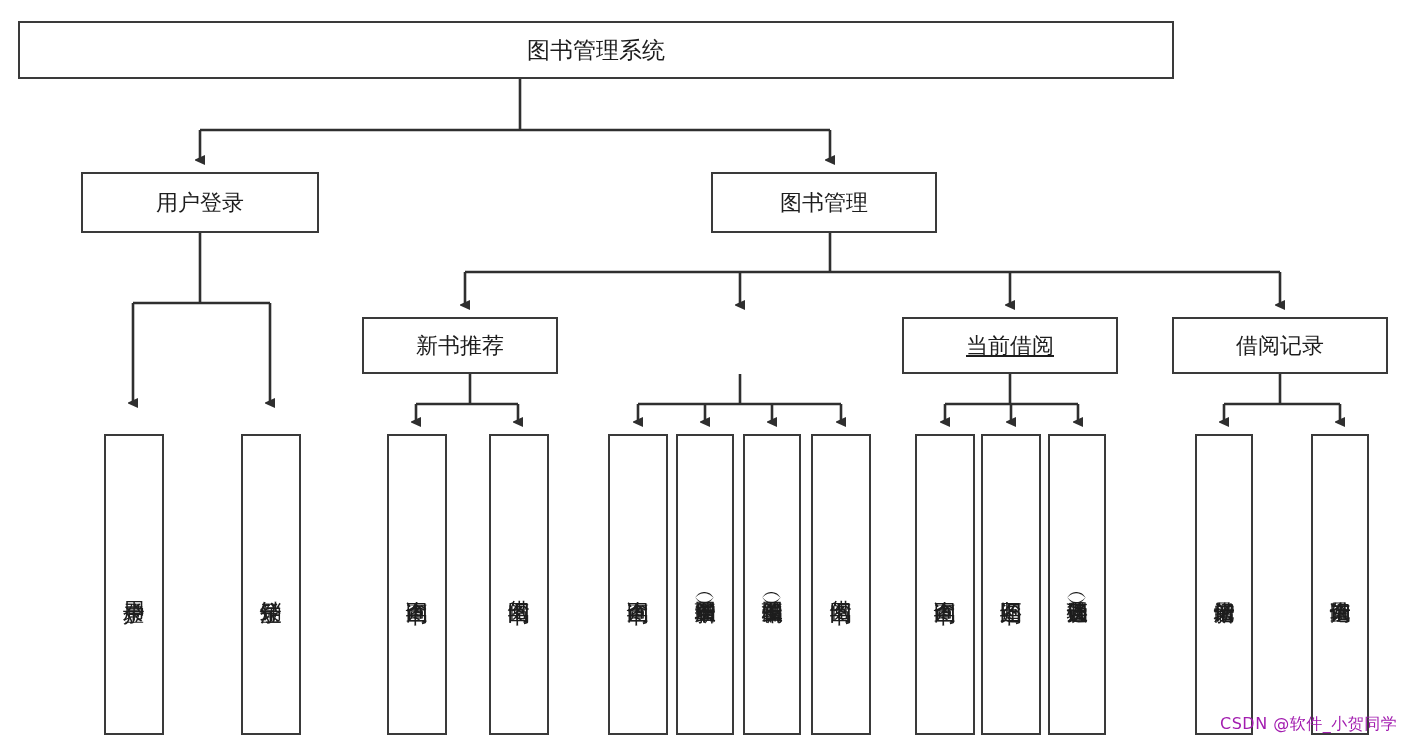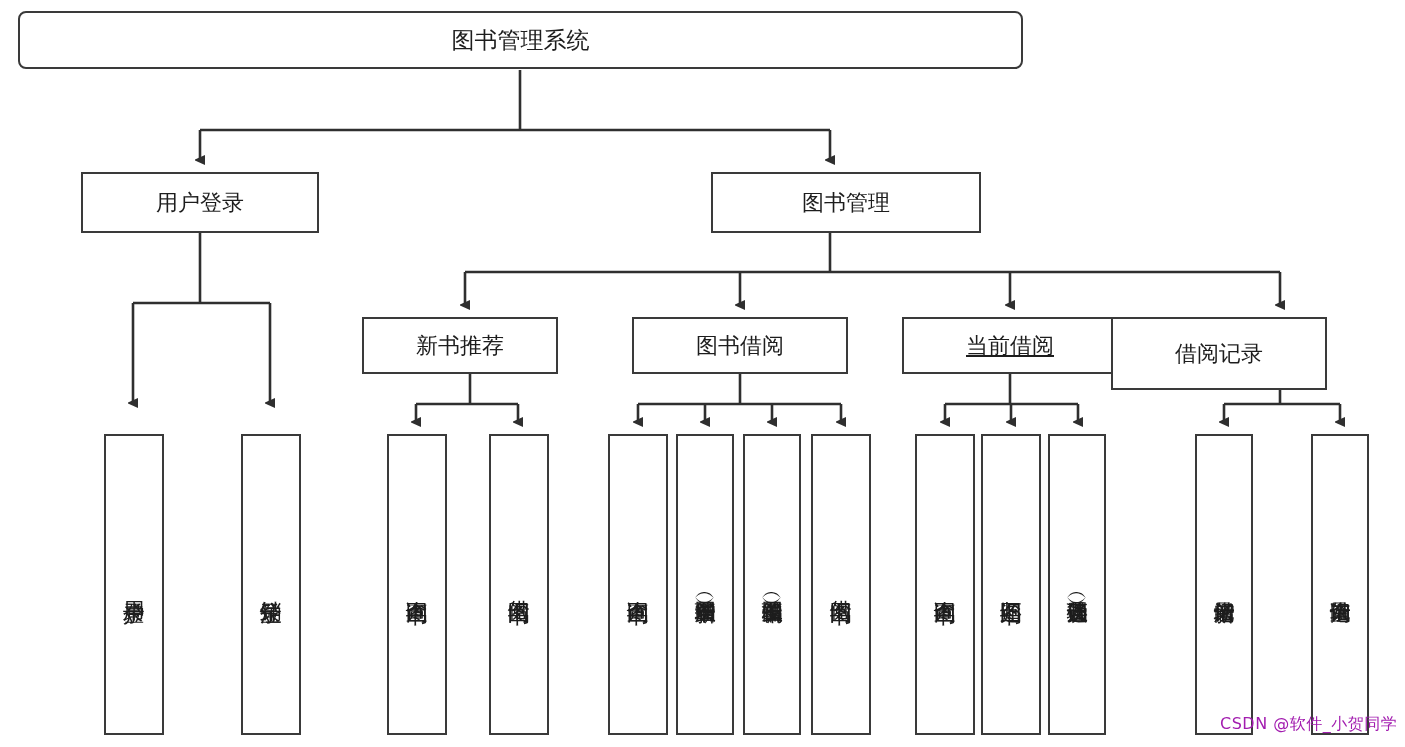--- a/index.html
+++ b/index.html
@@ -118,41 +118,38 @@
       <path d="M 1011 404 L 1011 422" marker-end="url(#arrow)"></path>
       <path d="M 1078 404 L 1078 422" marker-end="url(#arrow)"></path>
 
       <path d="M 1280 374 L 1280 404"></path>
       <path d="M 1224 404 L 1340 404"></path>
       <path d="M 1224 404 L 1224 422" marker-end="url(#arrow)"></path>
       <path d="M 1340 404 L 1340 422" marker-end="url(#arrow)"></path>
     </g>
   </svg>
 
-  <div class="node root" style="left:18px; top:11px; width:1005px; height:58px;border-radius:8px;">
+  <div class="node root" style="left:18px; top:21px; width:1156px; height:58px;">
     <span class="label-h">图书管理系统</span>
   </div>
 
   <div class="node tier2" style="left:81px; top:172px; width:238px; height:61px;">
     <span class="label-h">用户登录</span>
   </div>
-  <div class="node tier2" style="left:711px; top:172px; width:270px; height:61px;">
+  <div class="node tier2" style="left:711px; top:172px; width:226px; height:61px;">
     <span class="label-h">图书管理</span>
   </div>
 
   <div class="node tier2" style="left:362px; top:317px; width:196px; height:57px;">
     <span class="label-h">新书推荐</span>
   </div>
-  <div class="node tier2" style="left:632px; top:317px; width:216px; height:57px;">
-    <span class="label-h">图书借阅</span>
-  </div>
   <div class="node tier2" style="left:902px; top:317px; width:216px; height:57px;text-decoration:underline;">
     <span class="label-h">当前借阅</span>
   </div>
-  <div class="node tier2" style="left:1111px; top:317px; width:216px; height:73px;">
+  <div class="node tier2" style="left:1172px; top:317px; width:216px; height:57px;">
     <span class="label-h">借阅记录</span>
   </div>
 
   <div class="node leaf" style="left:104px; top:434px; width:60px; height:301px;">
     <span>用户登录</span>
   </div>
   <div class="node leaf" style="left:241px; top:434px; width:60px; height:301px;">
     <span>注销登录</span>
   </div>
 

